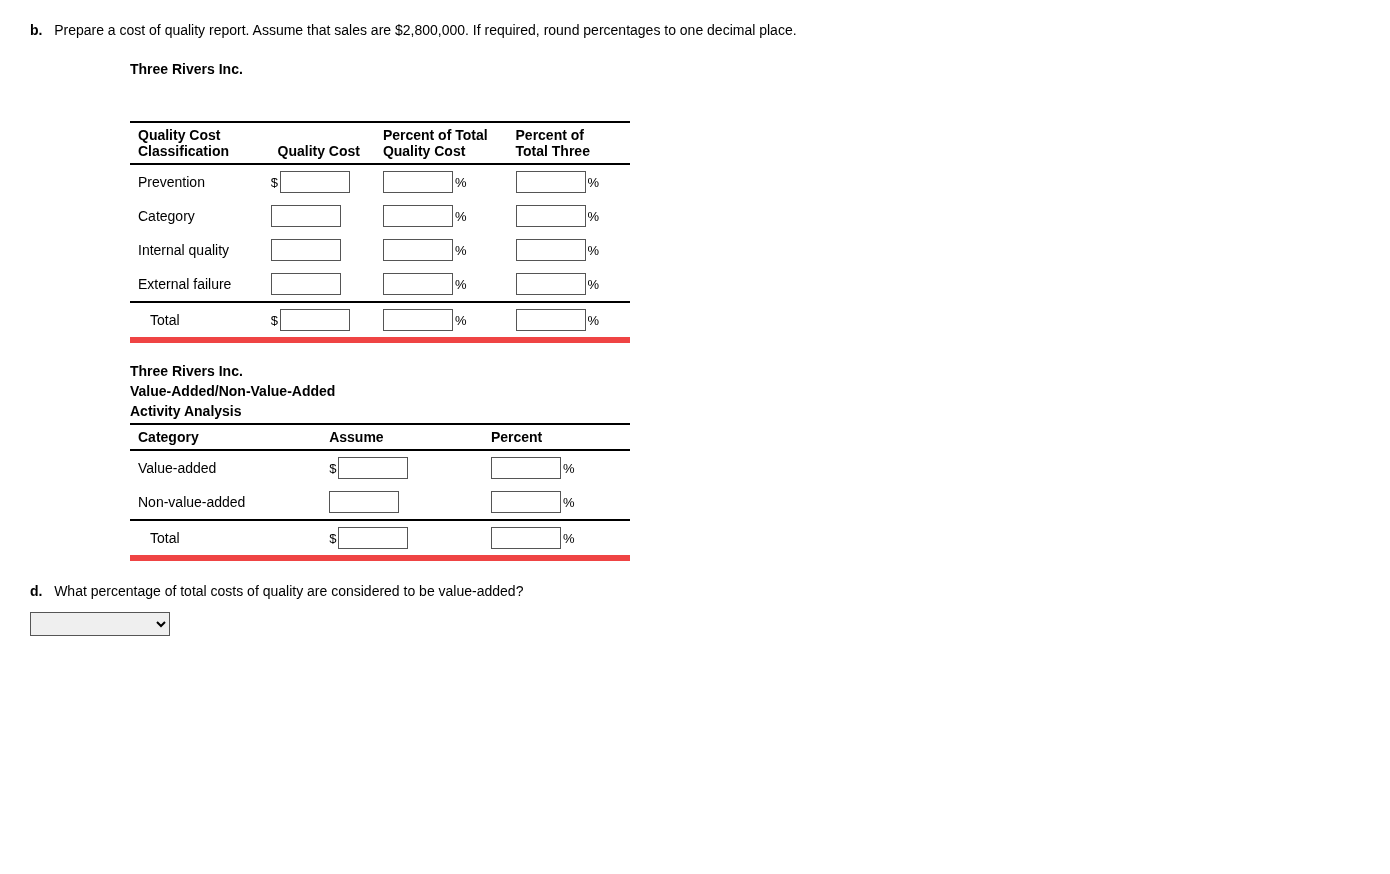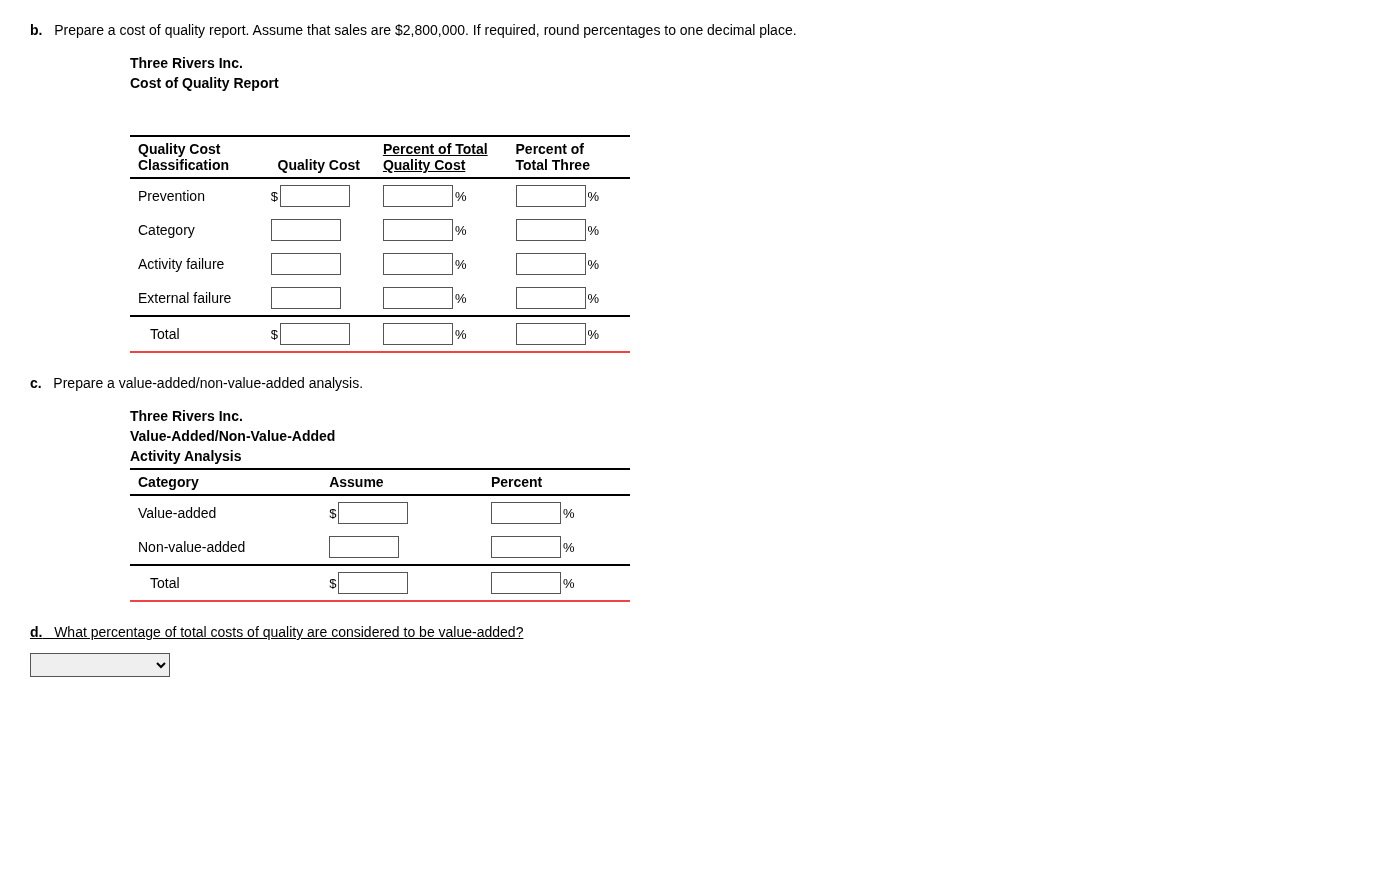--- a/index.html
+++ b/index.html
@@ -34,21 +34,21 @@
     }
     .header-row th.center {
       text-align: center;
     }
     .data-row td {
       padding: 6px 8px;
       vertical-align: middle;
     }
     .data-row.total-row td {
       border-top: 2px solid #000;
-      border-bottom: 2px solid #ef4444;
+      border-bottom: 6px solid #ef4444;
     }
     .input-cell {
       display: flex;
       align-items: center;
       gap: 2px;
     }
     .input-cell input[type="text"] {
       border: 1px solid #555;
       width: 70px;
       height: 22px;
@@ -58,65 +58,63 @@
     .dollar-prefix {
       font-size: 13px;
     }
     .percent-suffix {
       font-size: 13px;
     }
     .top-border {
       border-top: 2px solid #000;
     }
     .section-b-label {
-      margin-bottom: 14px;
+      margin-bottom: 20px;
       line-height: 1.5;
     }
     .section-c-label {
       margin-top: 20px;
       margin-bottom: 14px;
       line-height: 1.5;
     }
     .section-d-label {
       margin-top: 20px;
       margin-bottom: 10px;
       line-height: 1.5;
-      text-decoration: underline;
     }
     .dropdown-container {
       display: flex;
       align-items: center;
     }
     select {
       width: 140px;
       height: 24px;
       font-size: 13px;
       border: 1px solid #555;
     }
     .col-classification { min-width: 130px; }
     .col-quality-cost { min-width: 110px; }
-    .col-percent-total { min-width: 130px; text-decoration: underline; }
+    .col-percent-total { min-width: 130px; }
     .col-percent-sales { min-width: 120px; }
     .col-category { min-width: 130px; }
     .col-amount { min-width: 110px; }
     .col-percent { min-width: 100px; }
     .bold-text { font-weight: bold; }
   </style>
 </head>
 <body>
 
 <div>
   <p class="section-b-label">
     <span class="bold-text">b.</span>
     &nbsp; <span>Prepare a cost of quality report. Assume that sales are $2,800,000. If required, round percentages to one decimal place.</span>
   </p>
 
   <div class="report-container">
     <div class="report-title">Three Rivers Inc.</div>
-    <div class="report-title">Cost of Quality Report</div>
 
     <table>
       <thead>
         <tr class="header-row top-border">
           <th class="col-classification">
             <span>Quality Cost</span><br>
             <span>Classification</span>
           </th>
           <th class="col-quality-cost center">
             <span>Quality Cost</span>
@@ -170,21 +168,21 @@
           </td>
           <td>
             <div class="input-cell">
               <input type="text" style="">
               <span class="percent-suffix">%</span>
             </div>
           </td>
         </tr>
 
         <tr class="data-row">
-          <td>Activity failure</td>
+          <td>Internal quality</td>
           <td>
             <div class="input-cell">
               <input type="text" style="">
             </div>
           </td>
           <td>
             <div class="input-cell">
               <input type="text" style="">
               <span class="percent-suffix">%</span>
             </div>
@@ -238,24 +236,20 @@
               <span class="percent-suffix">%</span>
             </div>
           </td>
         </tr>
       </tbody>
     </table>
   </div>
 </div>
 
 <div>
-  <p class="section-c-label">
-    <span class="bold-text">c.</span>
-    &nbsp; <span>Prepare a value-added/non-value-added analysis.</span>
-  </p>
 
   <div class="report-container">
     <div class="report-title">Three Rivers Inc.</div>
     <div class="report-title">Value-Added/Non-Value-Added</div>
     <div class="report-title">Activity Analysis</div>
 
     <table style="margin-top:4px;">
       <thead>
         <tr class="header-row top-border">
           <th class="col-category">

